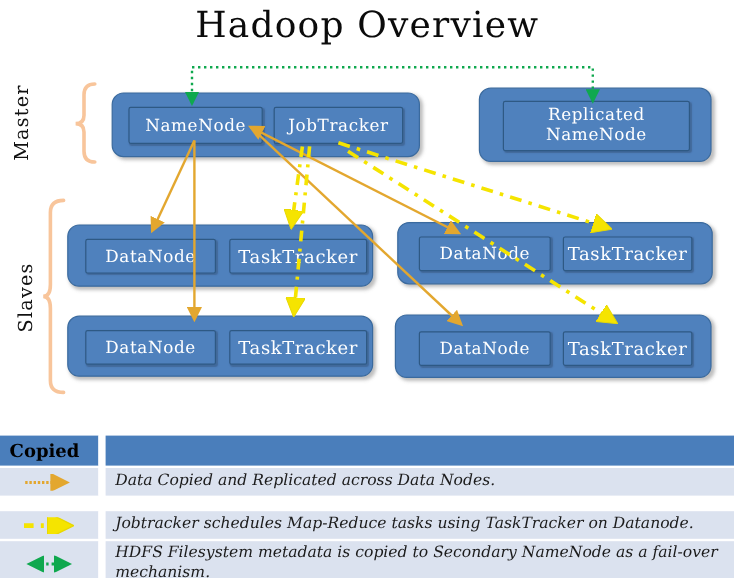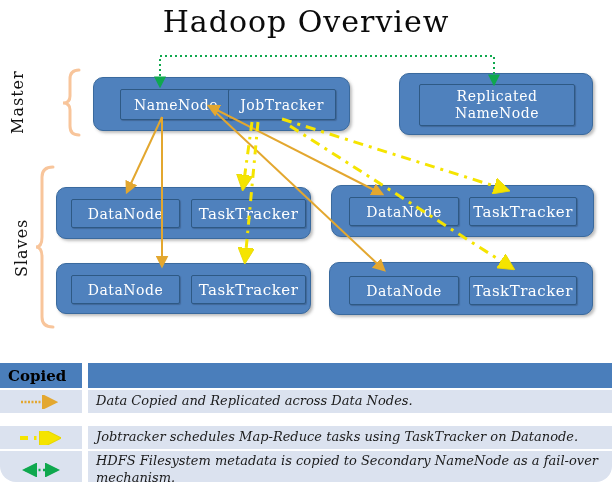--- a/index.html
+++ b/index.html
@@ -1,19 +1,18 @@
 <!DOCTYPE html>
 <html><head>
 <meta charset="utf-8">
 <style>
   html,body{margin:0;padding:0;background:#fff;}
   .stage{
     position:relative;width:612px;height:482px;background:#ffffff;overflow:hidden;
     font-family:"DejaVu Serif", serif;
-    border-radius:16px;
   }
   .title{
     position:absolute;left:0;top:4px;width:612px;text-align:center;
     font-size:30px;font-weight:400;color:#0b0b0b;letter-spacing:1px;margin:0;
   }
   .vlabel{
     position:absolute;writing-mode:vertical-rl;transform:rotate(180deg);
     font-size:16px;color:#111;text-align:center;letter-spacing:1px;
   }
   .vlabel.master{left:8px;top:70px;height:64px;}
@@ -63,21 +62,21 @@
       </marker>
     </defs>
   </svg>
 
   <h1 class="title">Hadoop Overview</h1>
 
   <div class="vlabel master">Master</div>
   <div class="vlabel slaves">Slaves</div>
 
   <div class="group" style="left:93px;top:77px;width:255px;height:52px;">
-    <div class="node fs14" style="left:26px;top:11px;width:110px;height:29px;">NameNode</div>
+    <div class="node fs14" style="left:13px;top:11px;width:110px;height:29px;">NameNode</div>
     <div class="node fs14" style="left:134px;top:11px;width:106px;height:29px;">JobTracker</div>
   </div>
 
   <div class="group" style="left:399px;top:73px;width:192px;height:60px;">
     <div class="node fs14" style="left:19px;top:10px;width:154px;height:40px;line-height:1.25;">Replicated NameNode</div>
   </div>
 
   <div class="group" style="left:56px;top:187px;width:253px;height:50px;">
     <div class="node fs14" style="left:14px;top:11px;width:107px;height:27px;">DataNode</div>
     <div class="node fs13" style="left:134px;top:11px;width:113px;height:27px;">TaskTracker</div>

